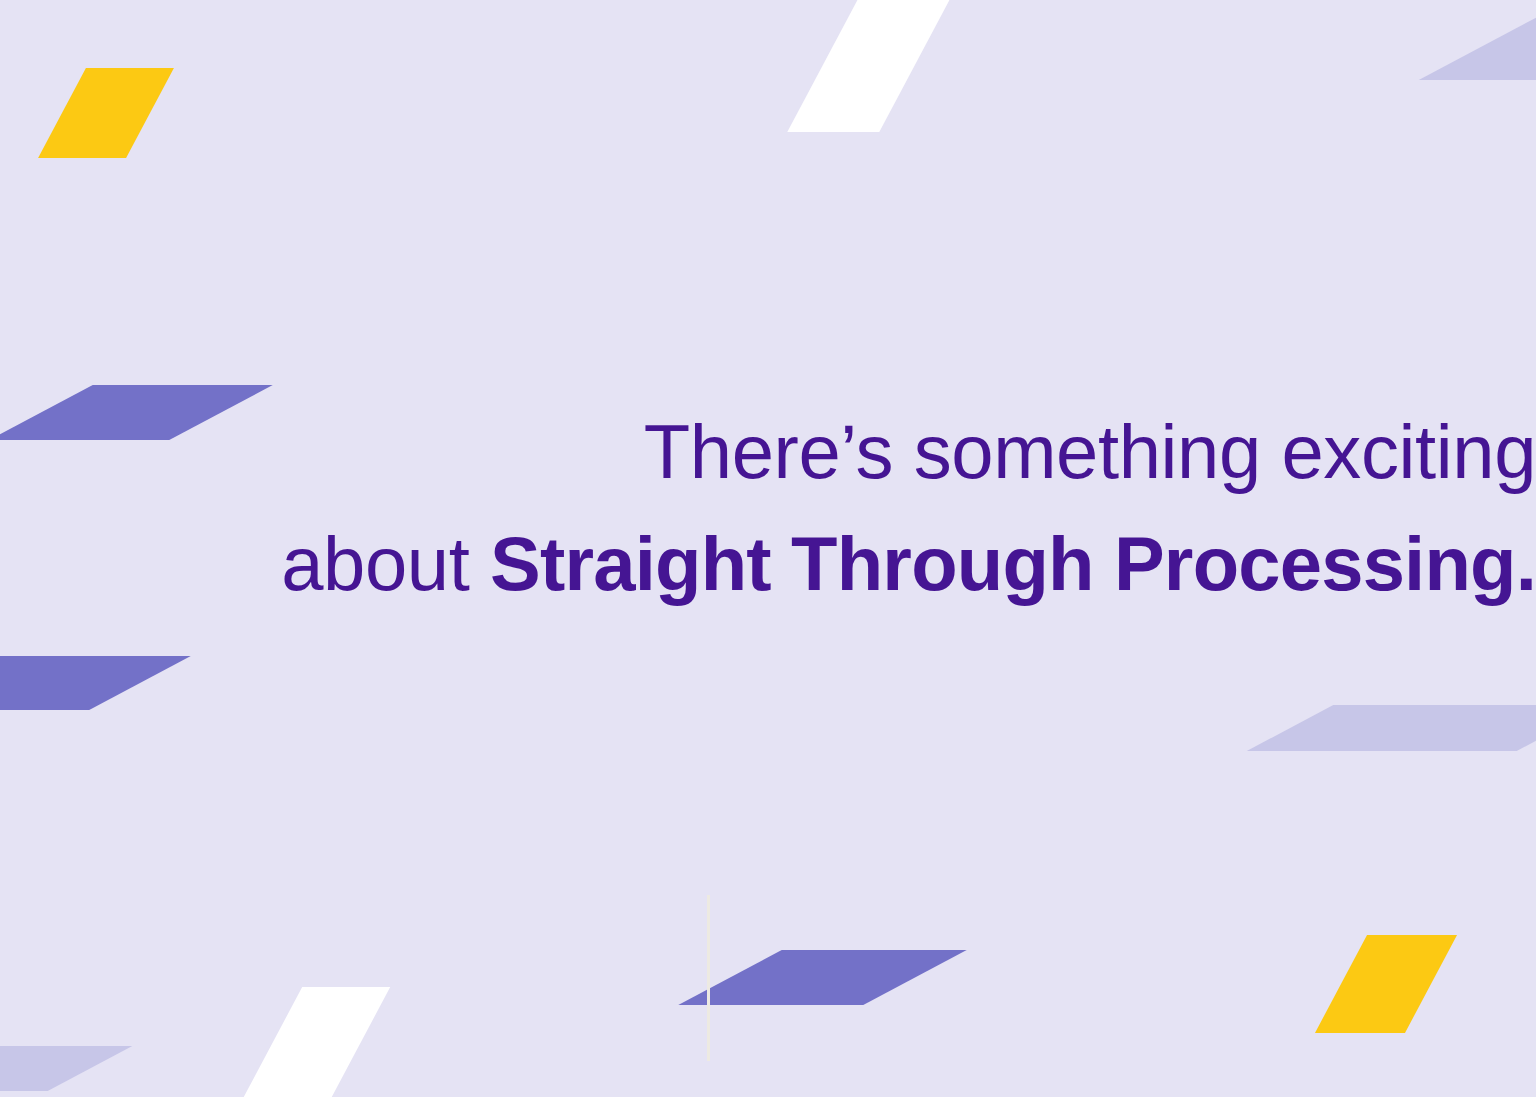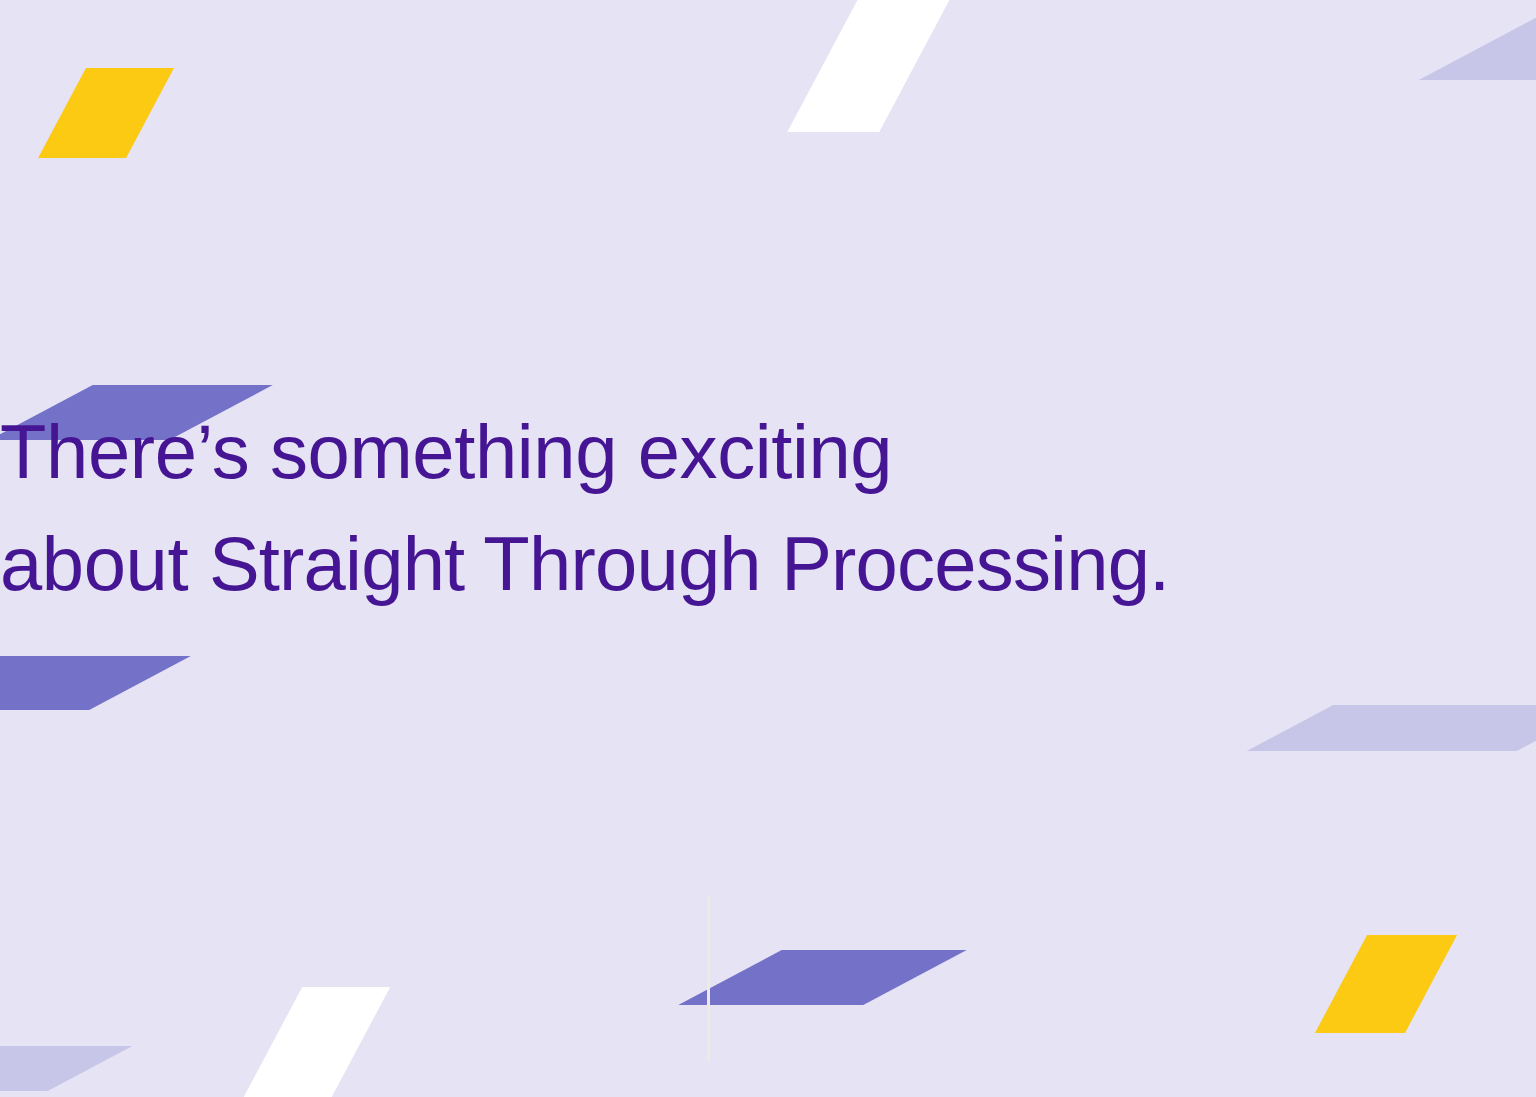--- a/index.html
+++ b/index.html
@@ -99,30 +99,30 @@
     width: 3px;  height: 166px;
     background: #EDEAE2;
   }
 
   
   #headline {
     position: absolute;
     left: 0;
     top: 396px;
     width: 1536px;
-    text-align: left;
+    text-align: right;
     color: #451593;
     font-size: 76px;
     line-height: 1.48;
     letter-spacing: -0.4px;
     font-weight: 400;
     white-space: nowrap;
   }
   #headline .line { display: block; }
-  #headline .bold { font-weight: 400; letter-spacing: -0.8px; }
+  #headline .bold { font-weight: 700; letter-spacing: -0.8px; }
 </style>
 </head>
 <body>
 
 <div id="slide">
 
   <div class="shape para-steep sh-yellow-tl"></div>
 
   <div class="shape para-steep sh-white-top"></div>
 

